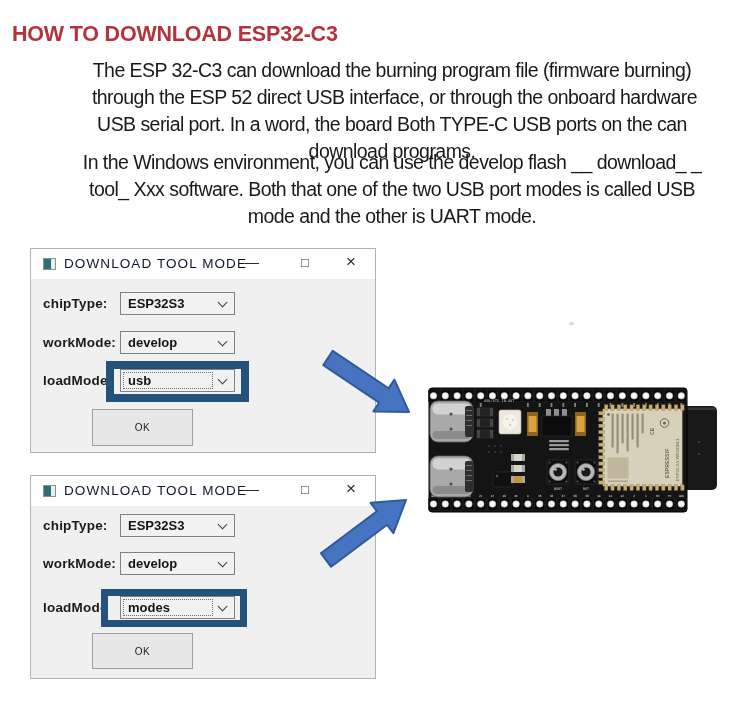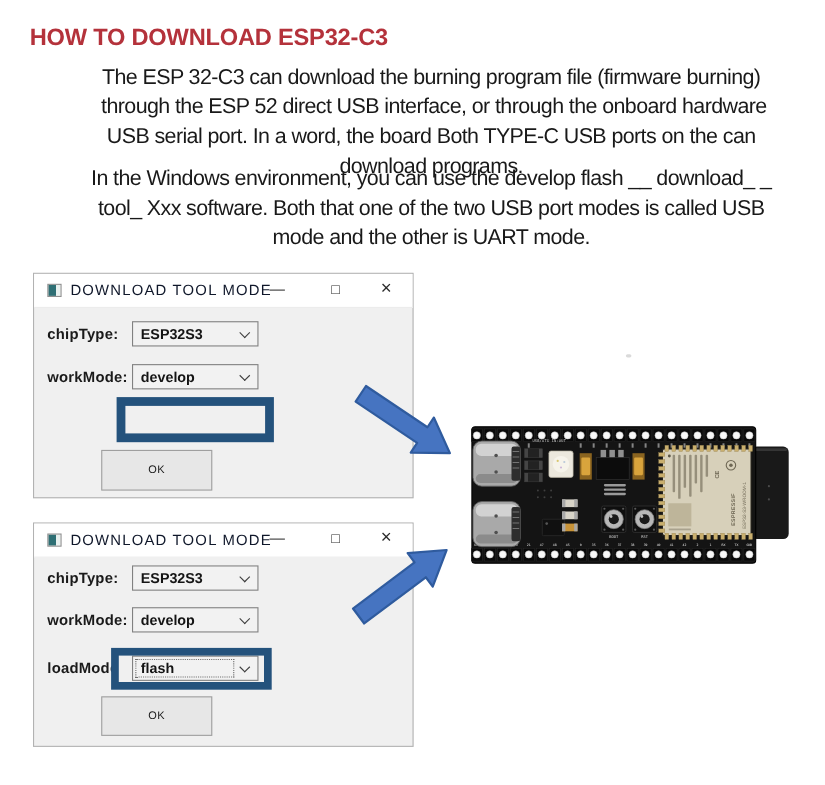--- a/index.html
+++ b/index.html
@@ -1,20 +1,20 @@
 <!DOCTYPE html>
 <html><head>
 <meta charset="utf-8">
 <style>
   html,body{margin:0;padding:0;background:#ffffff;}
   #page{position:relative;width:750px;height:714px;background:#ffffff;overflow:hidden;
         font-family:"Liberation Sans",sans-serif;}
 
   
-  .heading{position:absolute;left:27px;top:22px;font-size:21.5px;font-weight:bold;
+  .heading{position:absolute;left:12px;top:22px;font-size:21.5px;font-weight:bold;
            color:#b4323b;letter-spacing:-0.2px;white-space:pre;}
   .para{position:absolute;left:30px;width:724px;color:#191919;font-size:19.5px;
         line-height:27px;letter-spacing:-0.55px;text-align:center;}
   .para div{white-space:pre;}
   #para1{top:57px;}
   #para2{top:149px;}
 
   
   .dialog{position:absolute;left:30px;width:346px;background:#f0f0f0;
           border:1px solid #b2b2b2;box-sizing:border-box;z-index:2;}
@@ -90,20 +90,28 @@
         <span class="chevron"></span>
       </div>
     </div>
     <div class="row" style="top:82px">
       <span class="field-label">workMode:</span>
       <div class="combo">
         <span class="combo-value">develop</span>
         <span class="chevron"></span>
       </div>
     </div>
+    <div class="row" style="top:120px">
+      <span class="field-label">loadMode:</span>
+      <div class="combo">
+        <span class="focus-rect"></span>
+        <span class="combo-value">usb</span>
+        <span class="chevron"></span>
+      </div>
+    </div>
     <div class="hl-box" id="hl-usb"></div>
     <button class="ok-btn" id="ok-usb">OK</button>
   </div>
 
   <div class="dialog" id="dialog-uart">
     <div class="titlebar">
       <span class="app-icon"></span>
       <span class="title">DOWNLOAD TOOL MODE</span>
       <span class="winbtn win-min">—</span>
       <span class="winbtn win-max">□</span>
@@ -120,21 +128,21 @@
       <span class="field-label">workMode:</span>
       <div class="combo">
         <span class="combo-value">develop</span>
         <span class="chevron"></span>
       </div>
     </div>
     <div class="row" style="top:120px">
       <span class="field-label">loadMode</span>
       <div class="combo">
         <span class="focus-rect"></span>
-        <span class="combo-value">flash</span>
+        <span class="combo-value">modes</span>
         <span class="chevron"></span>
       </div>
     </div>
     <div class="hl-box" id="hl-uart"></div>
     <button class="ok-btn" id="ok-uart">OK</button>
   </div>
 
   <svg id="board-svg" viewBox="0 0 292 132">
 
     <g>

